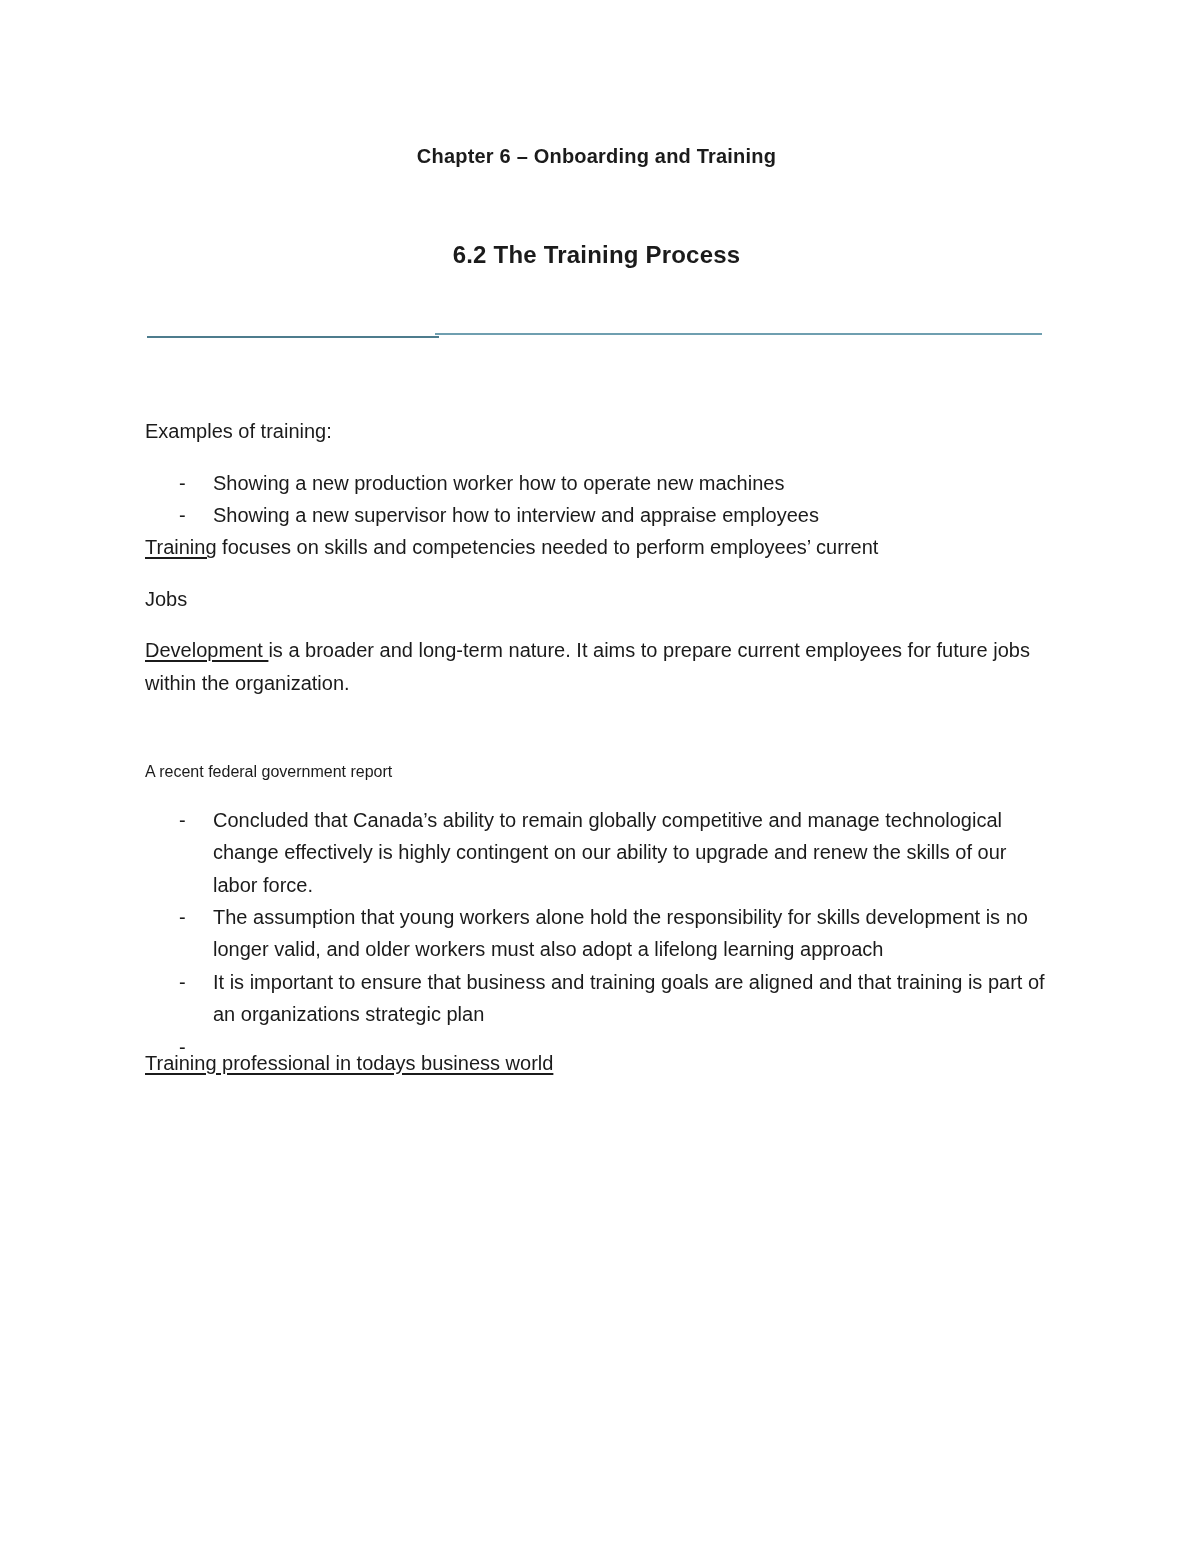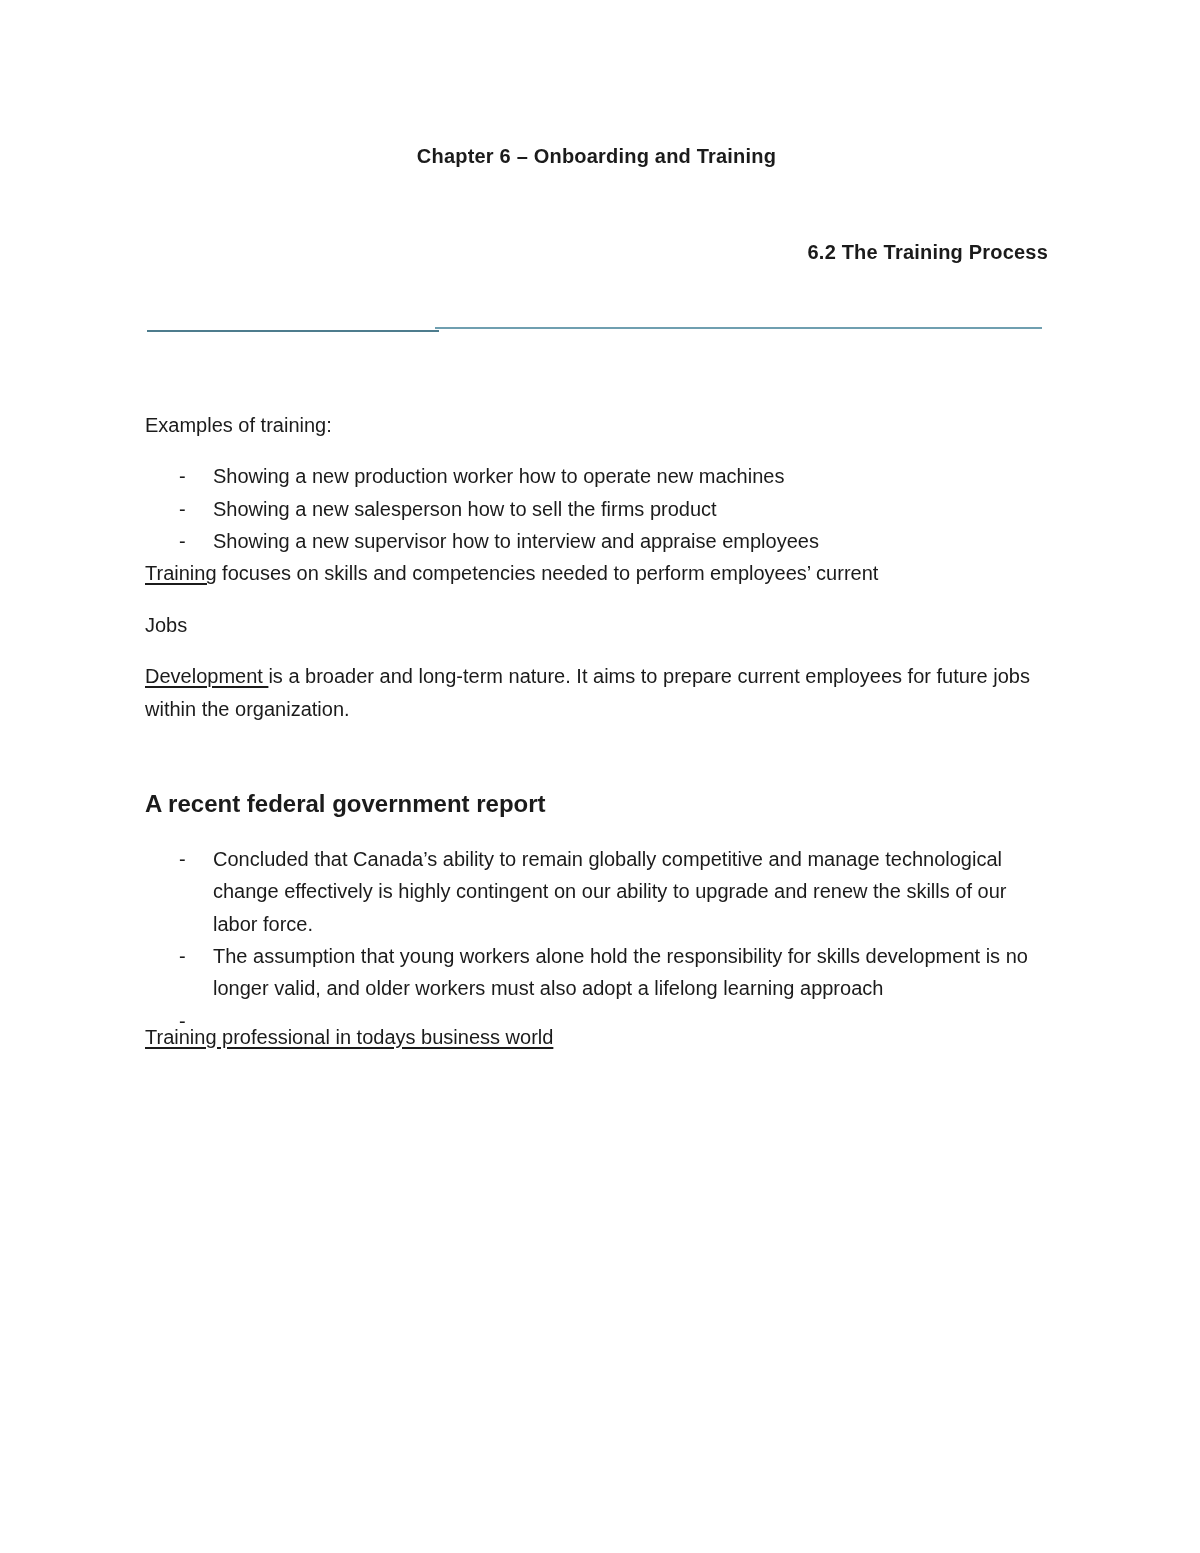--- a/index.html
+++ b/index.html
@@ -24,23 +24,23 @@
     padding: 140px 152px 40px 145px;
   }
   h1.doc-title {
     font-size: 20px;
     font-weight: bold;
     text-align: center;
     margin: 0 0 64px 0;
     letter-spacing: 0.2px;
   }
   h2.section-title {
-    font-size: 20px;
+    font-size: 24px;
     font-weight: bold;
-    text-align: right;
+    text-align: center;
     margin: 0 0 0 0;
     letter-spacing: 0.2px;
   }
   .rule-wrap {
     position: relative;
     height: 10px;
     margin: 56px 0 74px 0;
   }
   .rule-seg {
     position: absolute;
@@ -74,22 +74,22 @@
     margin: 0;
   }
   ul.dash-list li::before {
     content: "-";
     position: absolute;
     left: 34px;
     top: 0;
   }
   .gap-lg { margin-top: 60px; }
   h3.sub-heading {
-    font-size: 24px;
-    font-weight: bold;
+    font-size: 16px;
+    font-weight: normal;
     margin: 60px 0 19px 0;
   }
   p.final-heading {
     margin: 16px 0 0 0;
     text-decoration: underline;
     text-underline-offset: 3px;
   }
 </style>
 </head>
 <body>
@@ -103,37 +103,37 @@
   <div class="rule-wrap">
     <div class="rule-seg rule-left"></div>
     <div class="rule-seg rule-right"></div>
   </div>
 
 
   <p class="para">Examples of training:</p>
 
   <ul class="dash-list">
     <li><span>Showing a new production worker how to operate new machines</span></li>
-    <li><span>Showing a new salesperson how to sell the firms product</span></li>
     <li><span>Showing a new supervisor how to interview and appraise employees</span></li>
   </ul>
 
   <p class="para gap-lg">
     <span class="u">Training</span><span> focuses on skills and competencies needed to perform employees’ current</span>
   </p>
 
   <p class="para">Jobs</p>
 
   <p class="para">
     <span class="u">Development </span><span>is a broader and long-term nature. It aims to prepare current employees for future jobs within the organization.</span>
   </p>
 
   <h3 class="sub-heading">A recent federal government report</h3>
 
   <ul class="dash-list">
     <li><span class="bold"></span><span>Concluded that Canada’s ability to remain globally competitive and manage technological change effectively is highly contingent on our ability to upgrade and renew the skills of our labor force.</span></li>
     <li><span class="bold"></span><span>The assumption that young workers alone hold the responsibility for skills development is no longer valid, and older workers must also adopt a lifelong learning approach</span></li>
+    <li><span class="bold"></span><span>It is important to ensure that business and training goals are aligned and that training is part of an organizations strategic plan</span></li>
     <li><span></span></li>
   </ul>
 
   <p class="final-heading">Training professional in todays business world</p>
 
 </div>
 
 </body></html>

